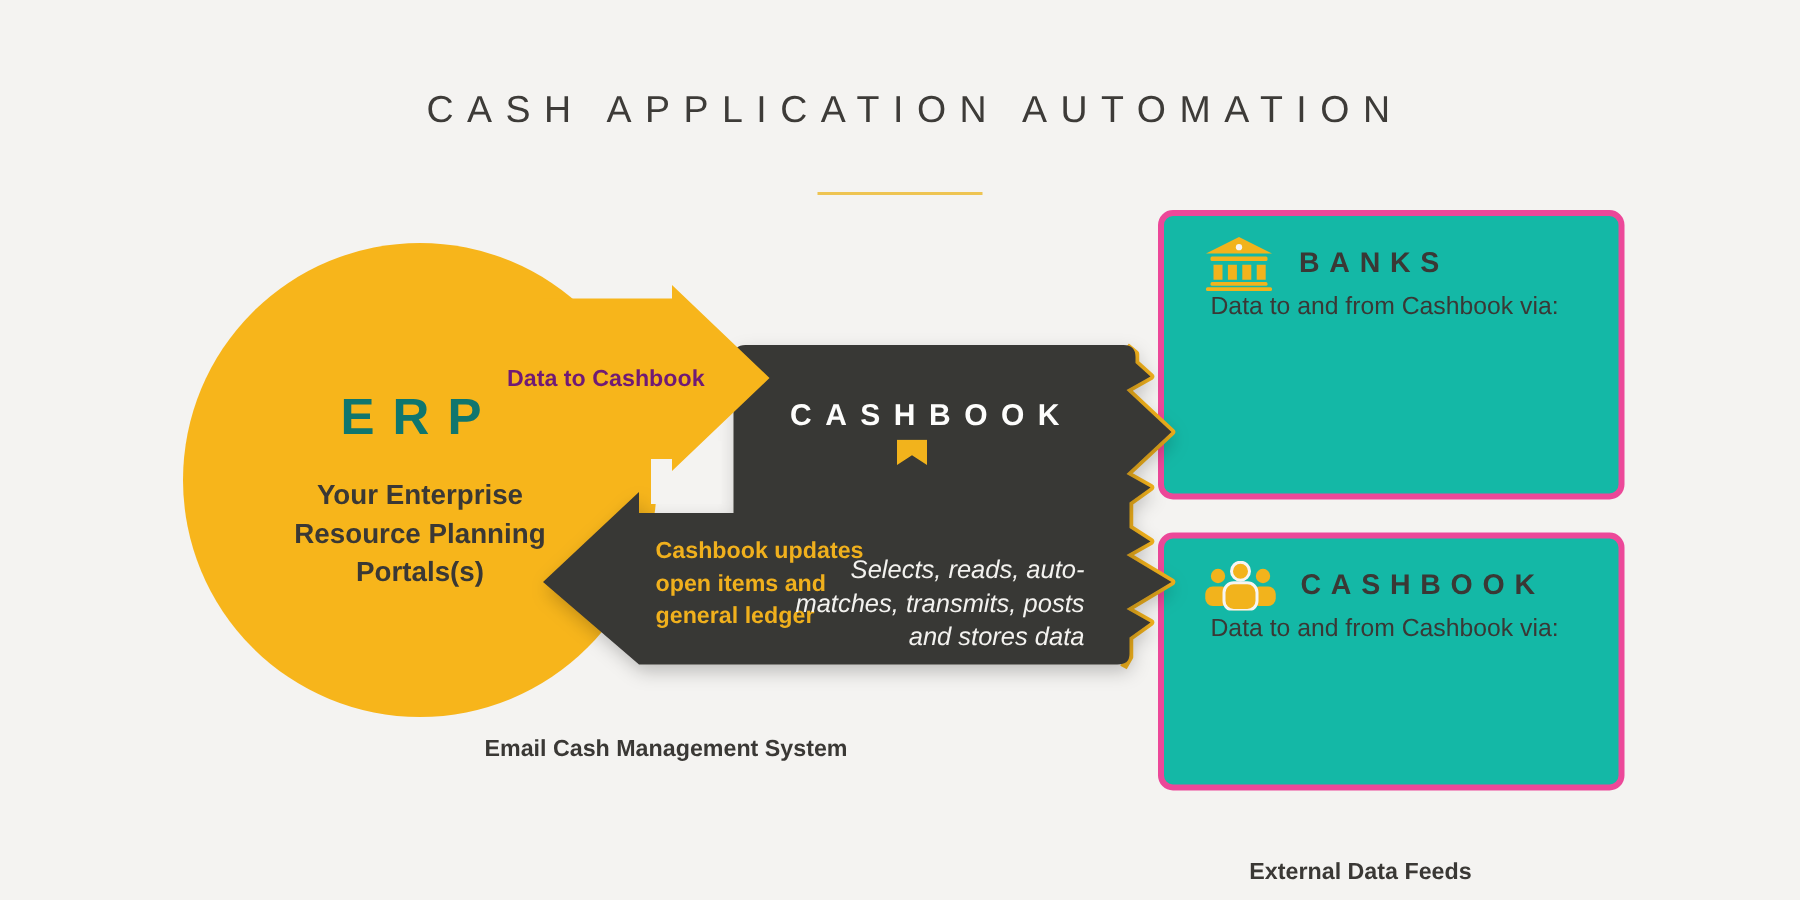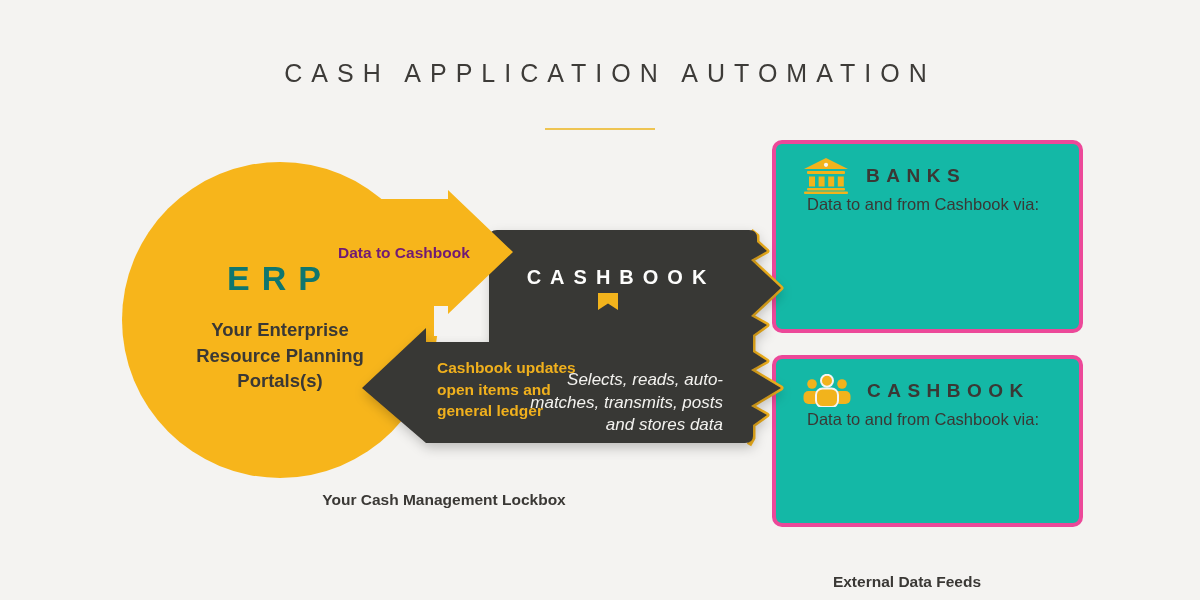--- a/index.html
+++ b/index.html
@@ -175,21 +175,21 @@
   <rect x="434" y="294" width="47" height="42" fill="#f4f3f1"></rect>
 
   <path d="M362 199 L448 199 L448 190 L513 252 L448 314 L448 306 L362 306 Z" fill="#f7b51b"></path>
 </svg>
 
 <div class="abs title text-layer-z">CASH APPLICATION AUTOMATION</div>
 <div class="abs title-underline text-layer-z"></div>
 
 <div class="abs erp-label text-layer-z">ERP</div>
 <div class="abs erp-subtitle text-layer-z">Your Enterprise Resource Planning Portals(s)</div>
-<div class="abs erp-caption text-layer-z">Your Cash Management Lockbox</div>
+<div class="abs erp-caption text-layer-z">Email Cash Management System</div>
 
 <div class="abs flow-to text-layer-z">Data to Cashbook</div>
 <div class="abs flow-from text-layer-z">Cashbook updates open items and general ledger</div>
 
 <div class="abs cashbook-label text-layer-z">CASHBOOK</div>
 <div class="abs cashbook-ribbon text-layer-z"></div>
 <div class="abs cashbook-desc text-layer-z">Selects, reads, auto-matches, transmits, posts and stores data</div>
 
 <div class="abs external-caption text-layer-z">External Data Feeds</div>
 

